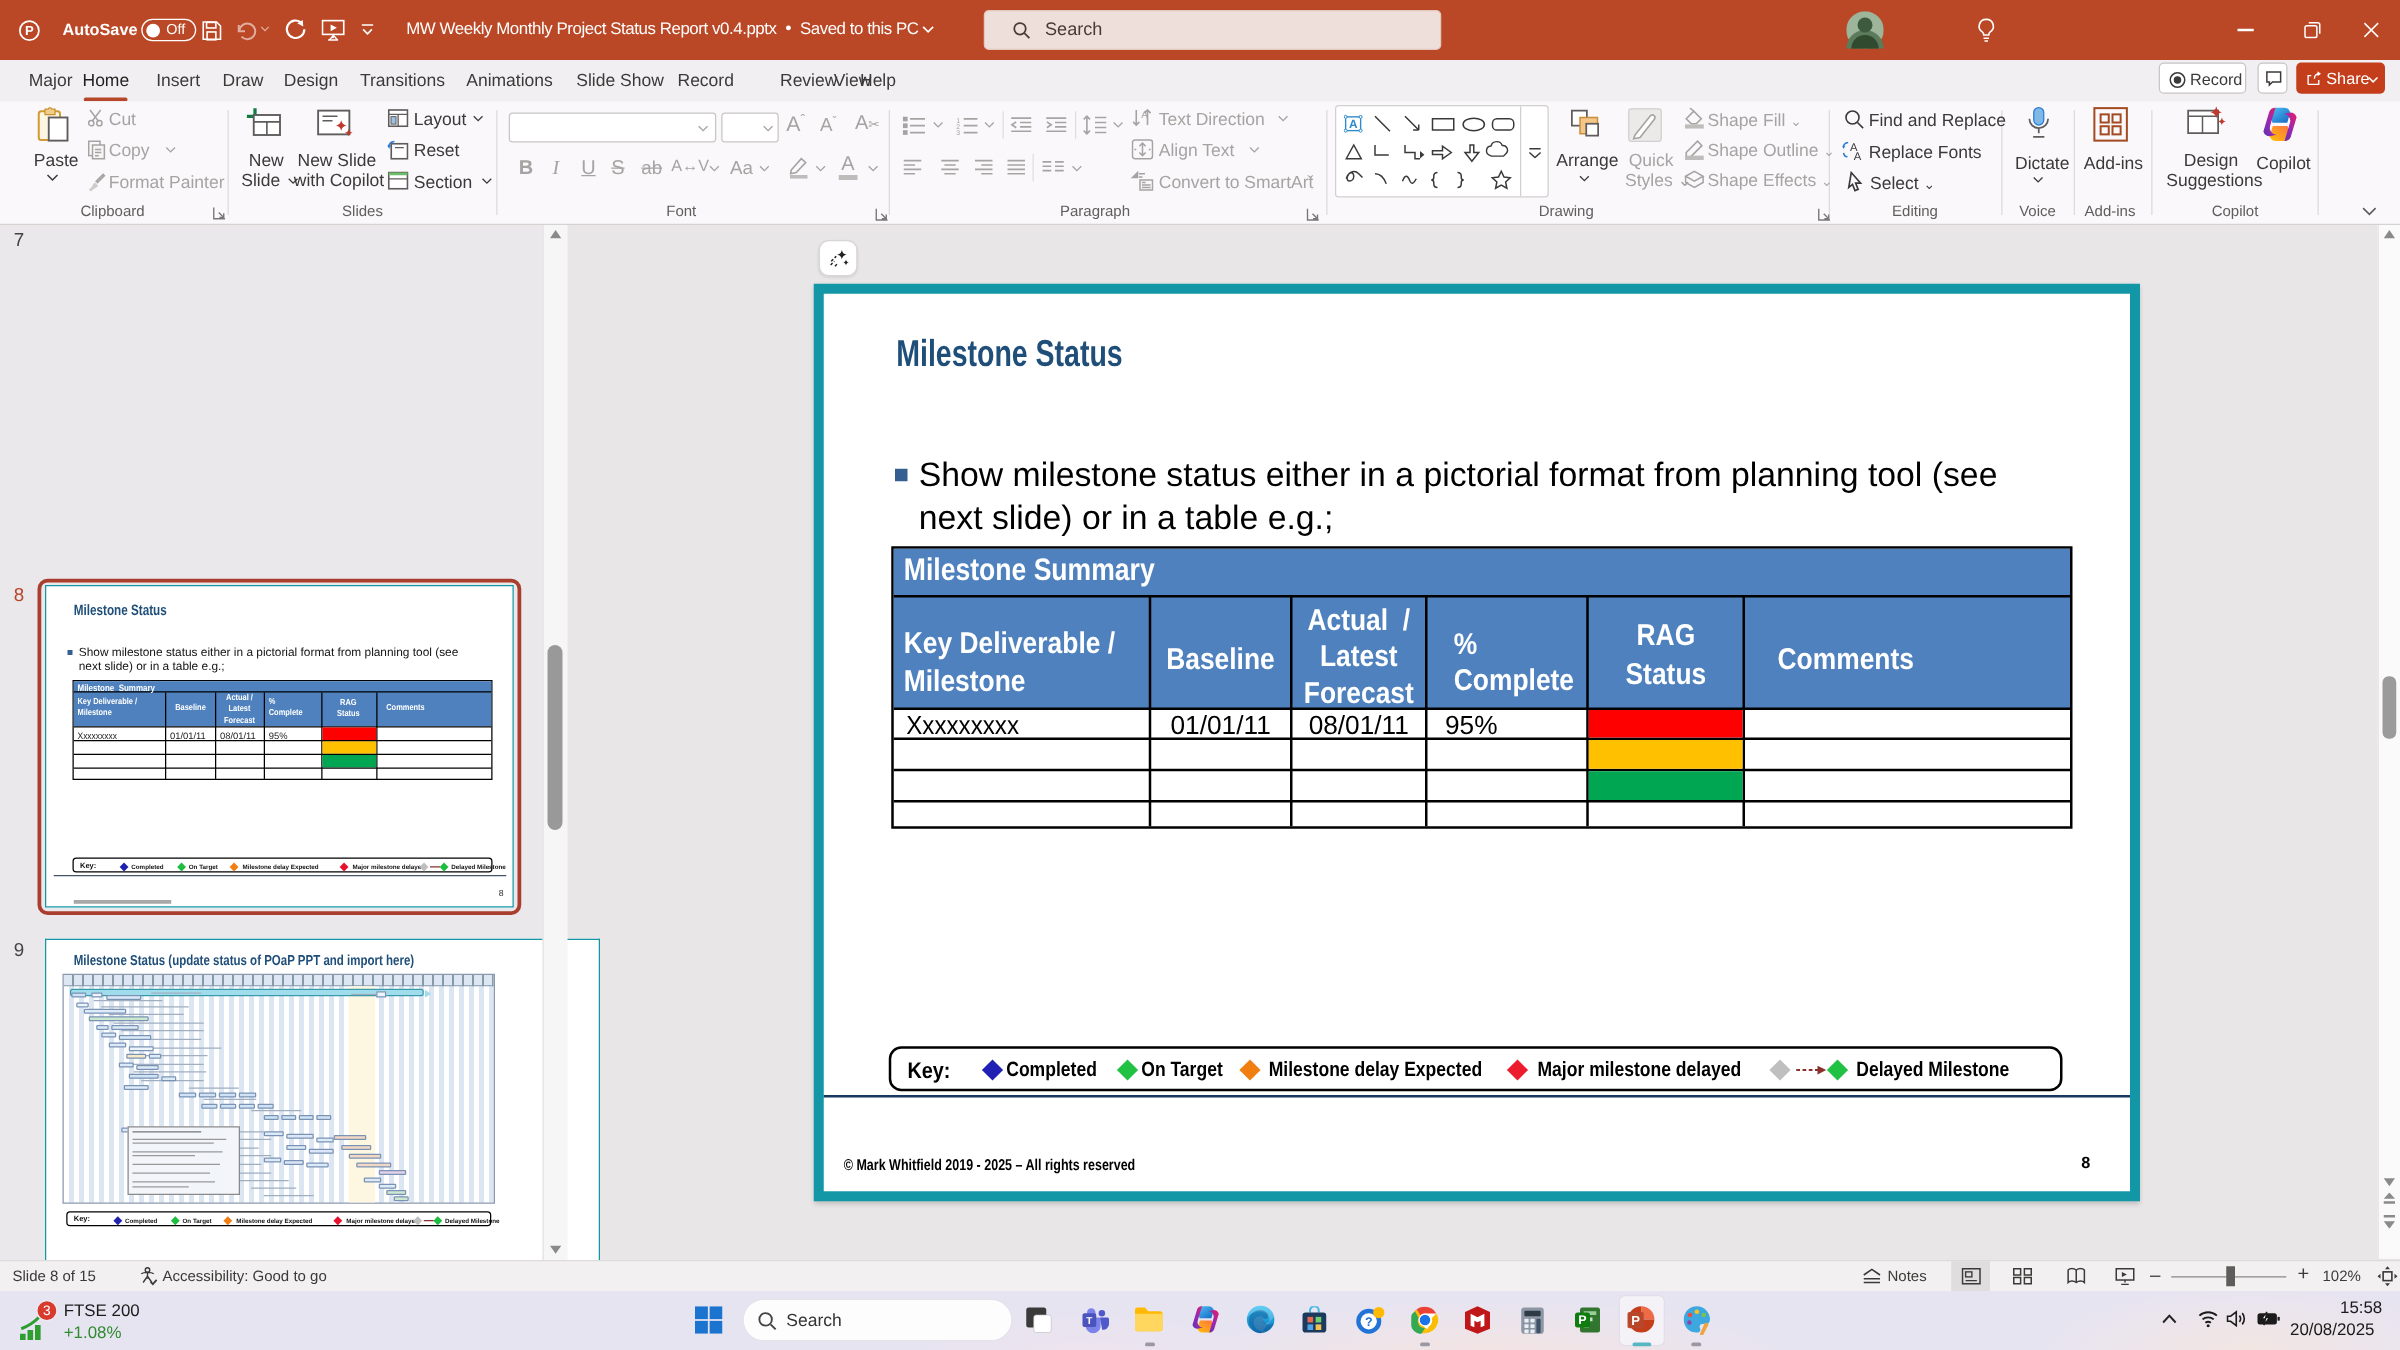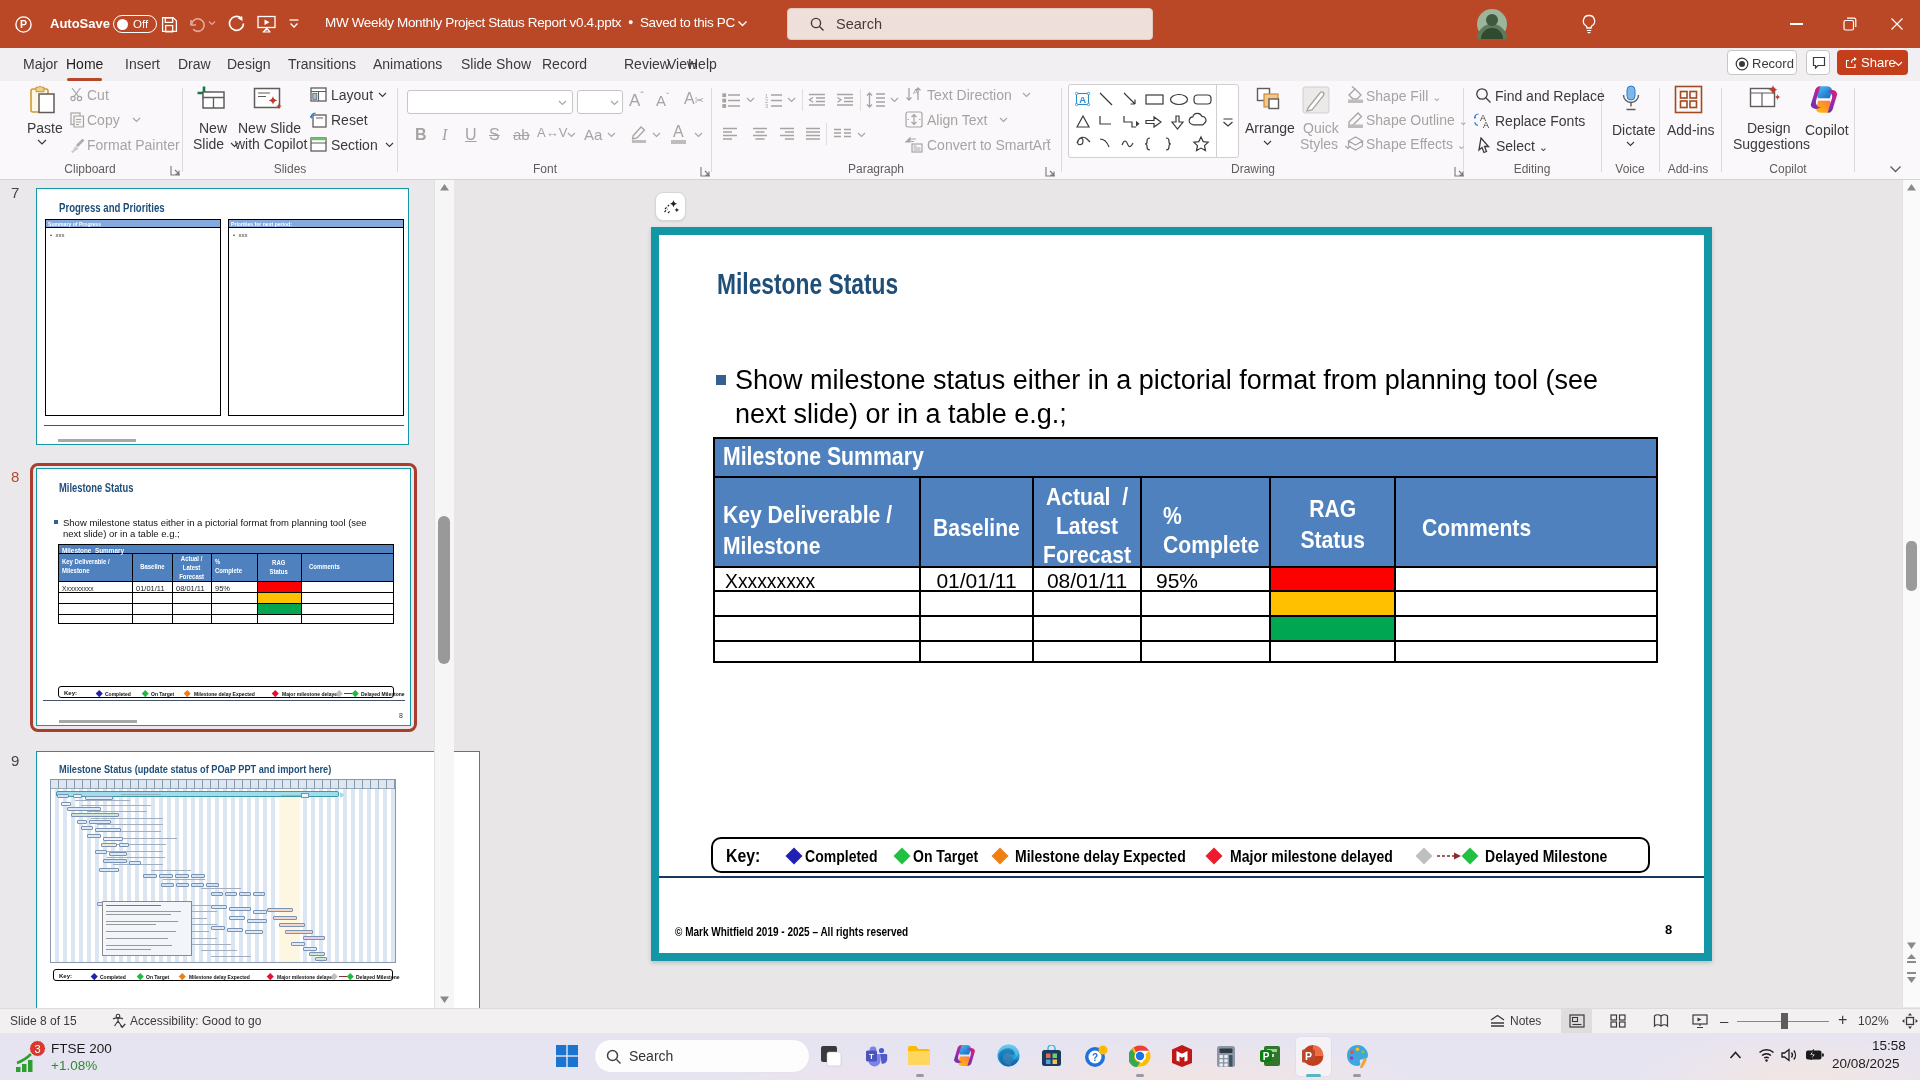--- a/index.html
+++ b/index.html
@@ -517,35 +517,20 @@
   <div class="glabel" style="left:1688px;">Copilot</div>
 
   <svg class="abs" style="left:1889px;top:84px" width="13" height="9" viewBox="0 0 13 9">
         <path d="M1.5 1.5 l5 5 l5-5" fill="none" stroke="#5f5d5b" stroke-width="1.3"></path>
       </svg>
 </div>
 <div id="mainarea">
   <div id="thumbpanel">
 
     <div class="slnum" style="left:11px;top:4px;">7</div>
-    <div class="thumb" style="left:36px;top:8px;width:373px;height:257px;">
-      <div class="abs" style="left:22px;top:12px;font-size:12px;font-weight:bold;color:#1F4E79;transform:scaleX(.8);transform-origin:0 0;white-space:nowrap;">Progress and Priorities</div>
-      <div class="abs" style="left:8px;top:30px;width:176px;height:197px;border:1px solid #000;">
-        <div class="abs" style="left:0;top:0;width:100%;height:8px;background:#86A9DC;border-bottom:1px solid #000"></div>
-        <div class="abs" style="left:2px;top:1px;font-size:6px;font-weight:bold;color:#fff;transform:scaleX(.85);transform-origin:0 0;white-space:nowrap;">Summary of Progress</div>
-        <div class="abs" style="left:4px;top:12px;font-size:6px;color:#333;">• &nbsp;xxx</div>
-      </div>
-      <div class="abs" style="left:191px;top:30px;width:176px;height:197px;border:1px solid #000;">
-        <div class="abs" style="left:0;top:0;width:100%;height:8px;background:#86A9DC;border-bottom:1px solid #000"></div>
-        <div class="abs" style="left:2px;top:1px;font-size:6px;font-weight:bold;color:#fff;transform:scaleX(.85);transform-origin:0 0;white-space:nowrap;">Priorities for next period:</div>
-        <div class="abs" style="left:4px;top:12px;font-size:6px;color:#333;">• &nbsp;xxx</div>
-      </div>
-      <div class="abs" style="left:7px;top:236px;width:360px;height:1px;background:#44546A"></div>
-      <div class="abs" style="left:21px;top:250px;width:78px;height:2.5px;background:#a8a8a8;"></div>
-    </div>
 
     <div class="slnum" style="left:11px;top:288px;color:#B7472A;">8</div>
     <div class="abs" style="left:30px;top:283px;width:387px;height:269px;border:3.5px solid #A93E2E;border-radius:8px;"></div>
     <div class="thumb" style="left:36px;top:288px;width:375px;height:258px;">
       <div class="abs" style="left:22px;top:12px;font-size:12px;font-weight:bold;color:#1F4E79;transform:scaleX(.78);transform-origin:0 0;white-space:nowrap;">Milestone Status</div>
       <div class="abs" style="left:26px;top:48px;font-size:9.5px;color:#111;line-height:11px;white-space:nowrap;"><span style="position:absolute;left:-9px;top:3px;width:3.5px;height:3.5px;background:#365F91;"></span>Show milestone status either in a pictorial format from planning tool (see<br>next slide) or in a table e.g.;</div>
 
       <div class="abs" style="left:21px;top:75px;width:336px;height:80px;border:1px solid #000;">
         <div class="abs" style="left:0;top:0;width:100%;height:36px;background:#4E81BD;"></div>
         <div class="abs" style="left:0;top:8px;width:100%;height:1px;background:#000;"></div>

